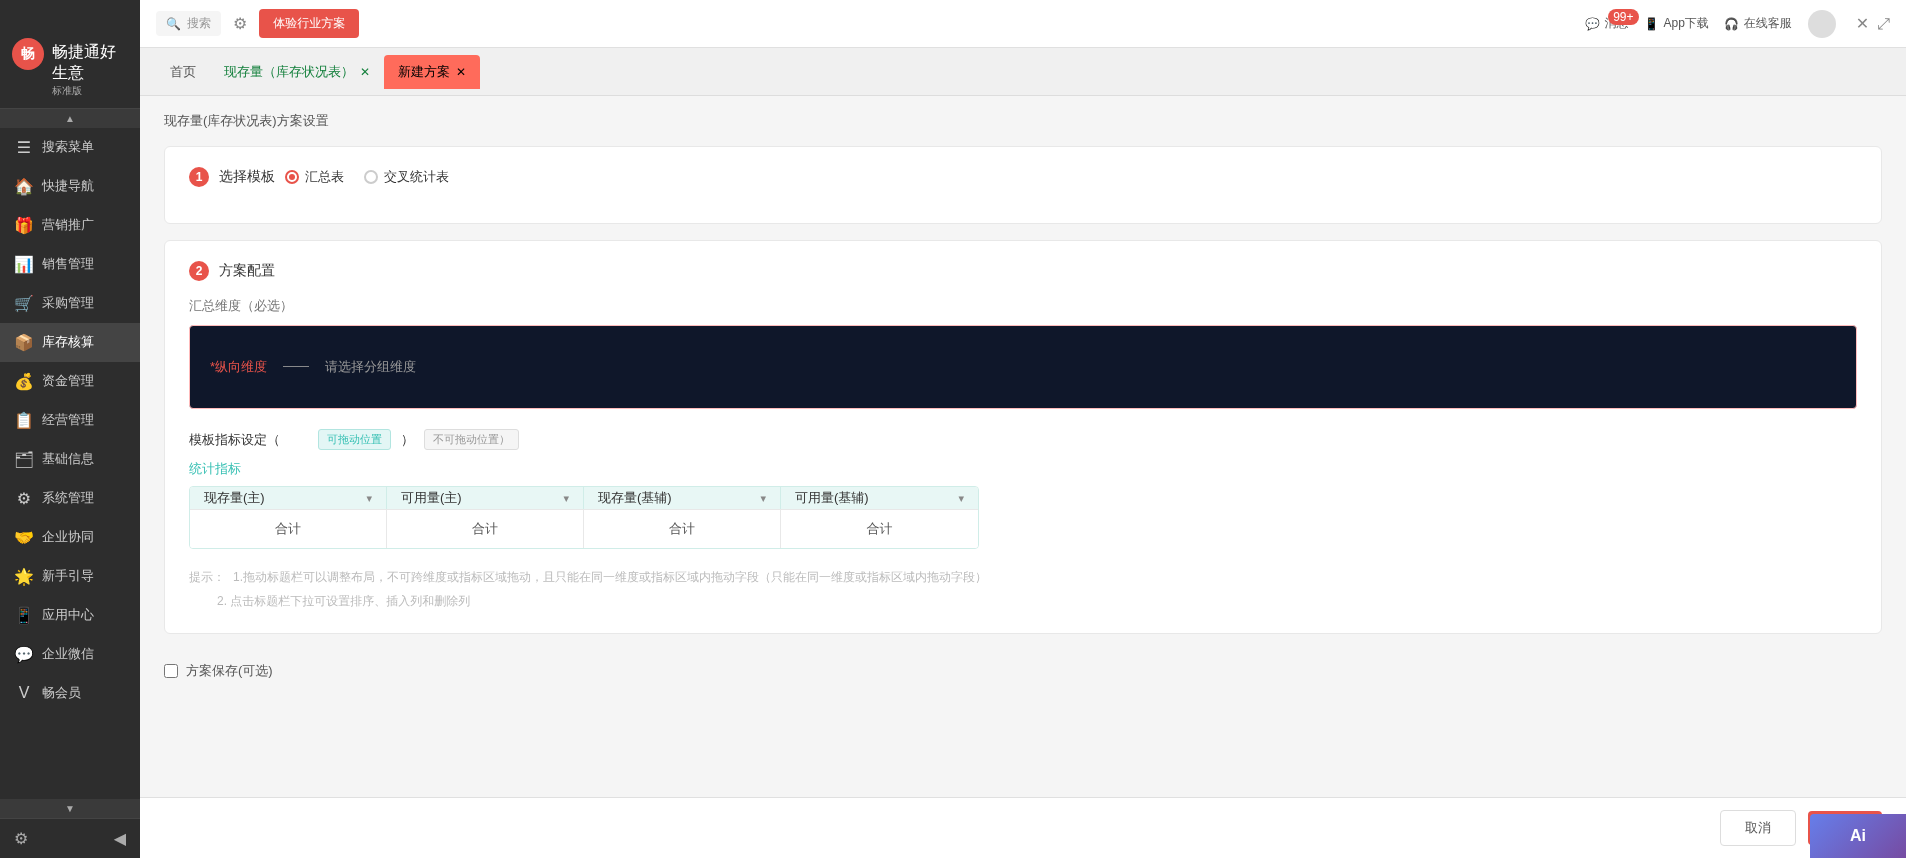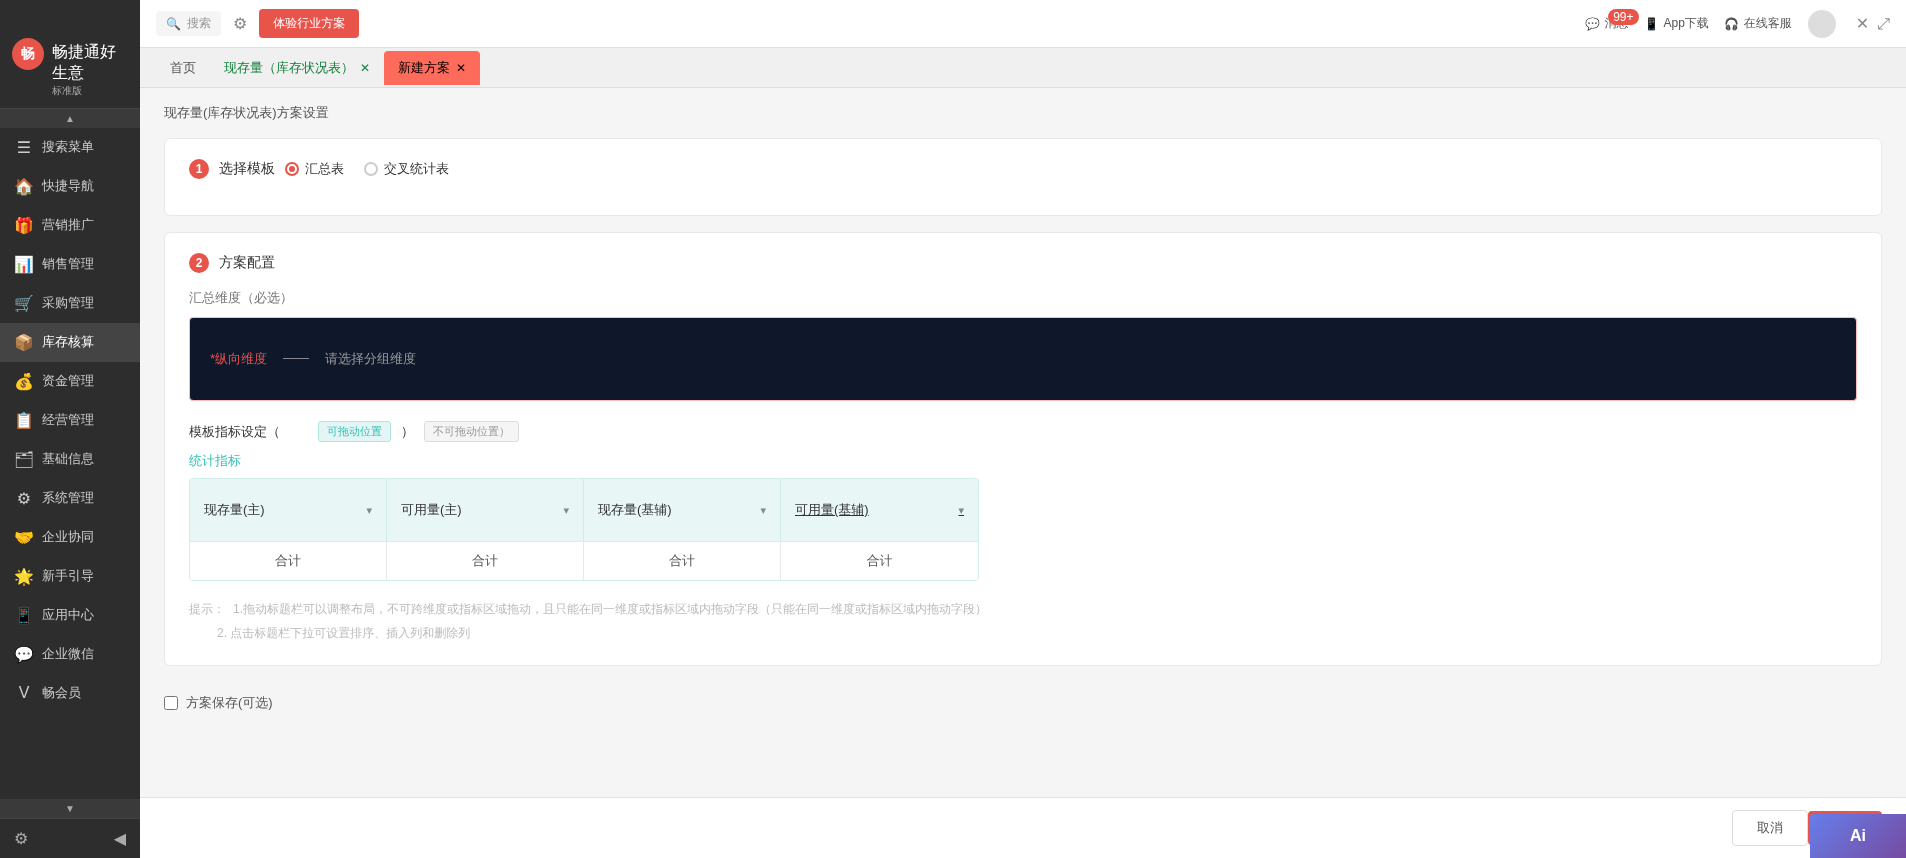--- a/index.html
+++ b/index.html
@@ -82,21 +82,21 @@
       font-size: 12px; padding: 1px 5px; position: absolute; top: -6px; right: -10px;
     }
     .avatar { width: 28px; height: 28px; background: #ddd; border-radius: 50%; }
 
     
     .tabs {
       background: #f0f0f0;
       display: flex; align-items: center;
       padding: 0 16px;
       border-bottom: 1px solid #ddd;
-      height: 40px;
+      height: 48px;
     }
     .tab {
       display: flex; align-items: center; gap: 6px;
       padding: 8px 14px; font-size: 13px; cursor: pointer;
       color: #15803d; background: transparent; border: none;
     }
     .tab.active {
       background: #ff6b5b; color: #000000; border-radius: 4px 4px 0 0;
     }
     .tab-close { font-size: 12px; color: inherit; cursor: pointer; }
@@ -161,24 +161,24 @@
     }
 
     .stats-title { color: #38c0b4; font-size: 13px; font-weight: 500; margin-bottom: 8px; }
 
     .metrics-table { border: 1px solid #d0ede8; border-radius: 4px; overflow: hidden; width: 790px; }
     .metrics-table-header {
       display: grid; grid-template-columns: repeat(4, 1fr);
       background: #e8f7f5;
     }
     .metrics-table-header-cell {
-      padding: 22px 14px; display: flex; align-items: center; justify-content: space-between;
+      padding: 2px 14px; display: flex; align-items: center; justify-content: space-between;
       border-right: 1px solid #d0ede8; font-size: 13px; color: #333;
     }
-    .metrics-table-header-cell:last-child { border-right: none; text-decoration: underline; }
+    .metrics-table-header-cell:last-child { border-right: none; }
     .metrics-table-row {
       display: grid; grid-template-columns: repeat(4, 1fr);
       background: #fff;
     }
     .metrics-table-cell {
       padding: 10px 14px; border-right: 1px solid #e8e8e8; border-top: 1px solid #e8e8e8;
       font-size: 13px; color: #555; text-align: center;
     }
     .metrics-table-cell:last-child { border-right: none; }
 
@@ -192,21 +192,21 @@
     .save-row {
       display: flex; align-items: center; gap: 8px; margin-top: 28px;
       font-size: 13px; color: #555;
     }
     .save-checkbox { width: 14px; height: 14px; border: 1px solid #ccc; cursor: pointer; }
 
     
     .footer-bar {
       background: #fff; border-top: 1px solid #e0e0e0;
       display: flex; justify-content: flex-end; align-items: center;
-      padding: 12px 24px; flex-shrink: 0;
+      padding: 12px 24px; gap: 12px; flex-shrink: 0;
     }
     .btn-cancel {
       background: #fff; border: 1px solid #ddd; color: #555; border-radius: 4px;
       padding: 8px 24px; font-size: 13px; cursor: pointer;
     }
     .btn-query {
       background: #e8534a; color: white; border: none; border-radius: 4px;
       padding: 8px 24px; font-size: 13px; cursor: pointer;
     }
 

